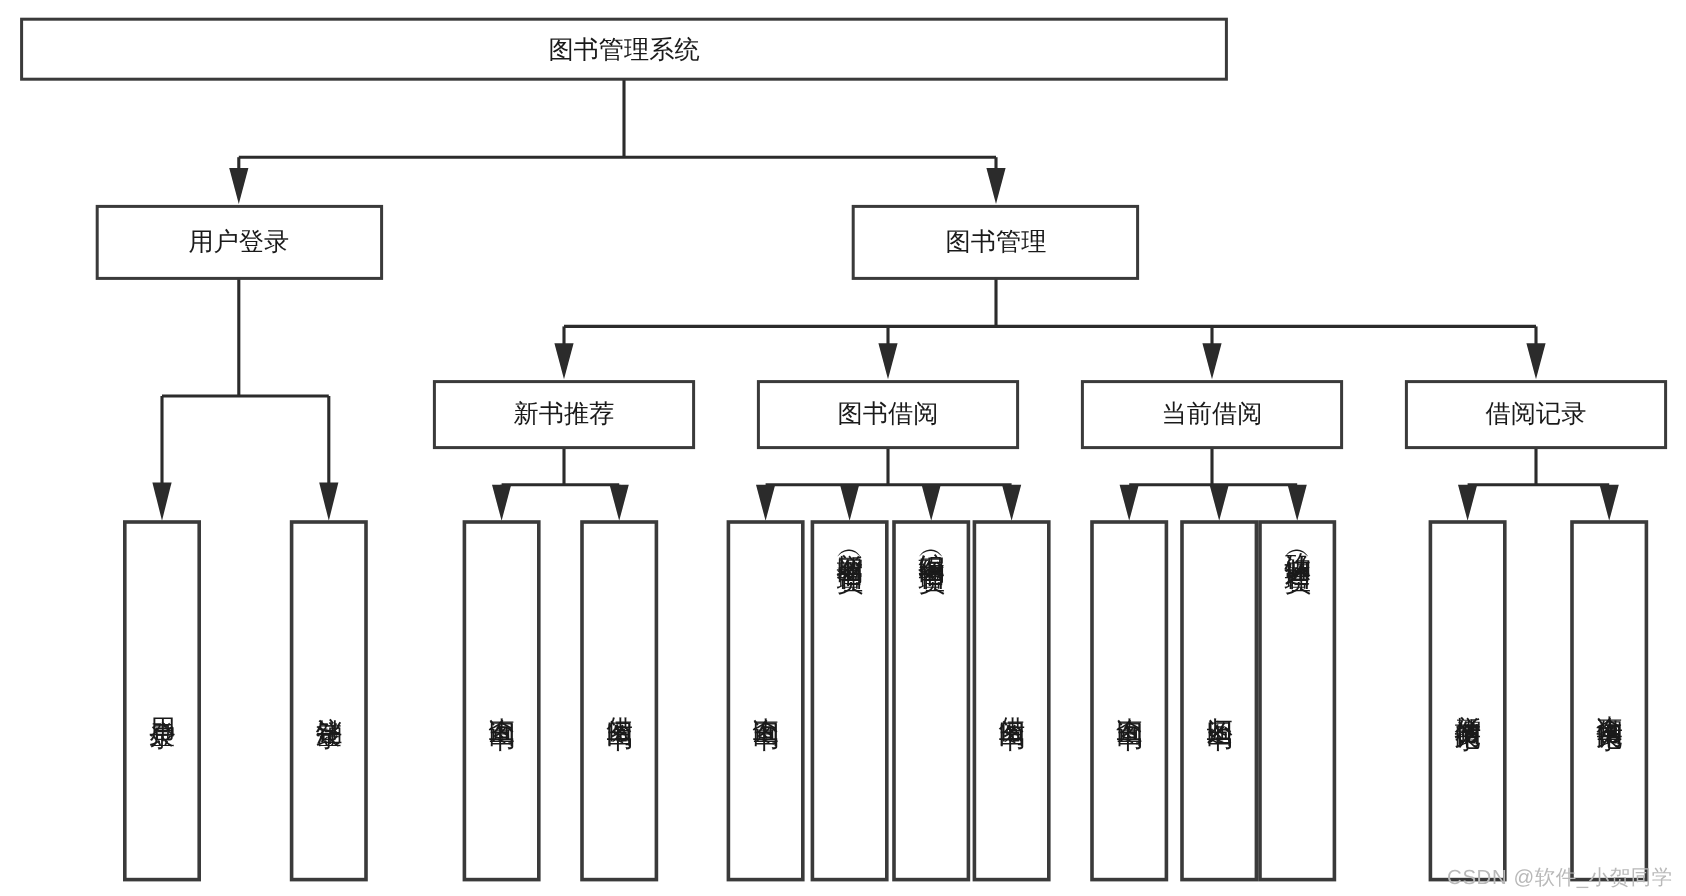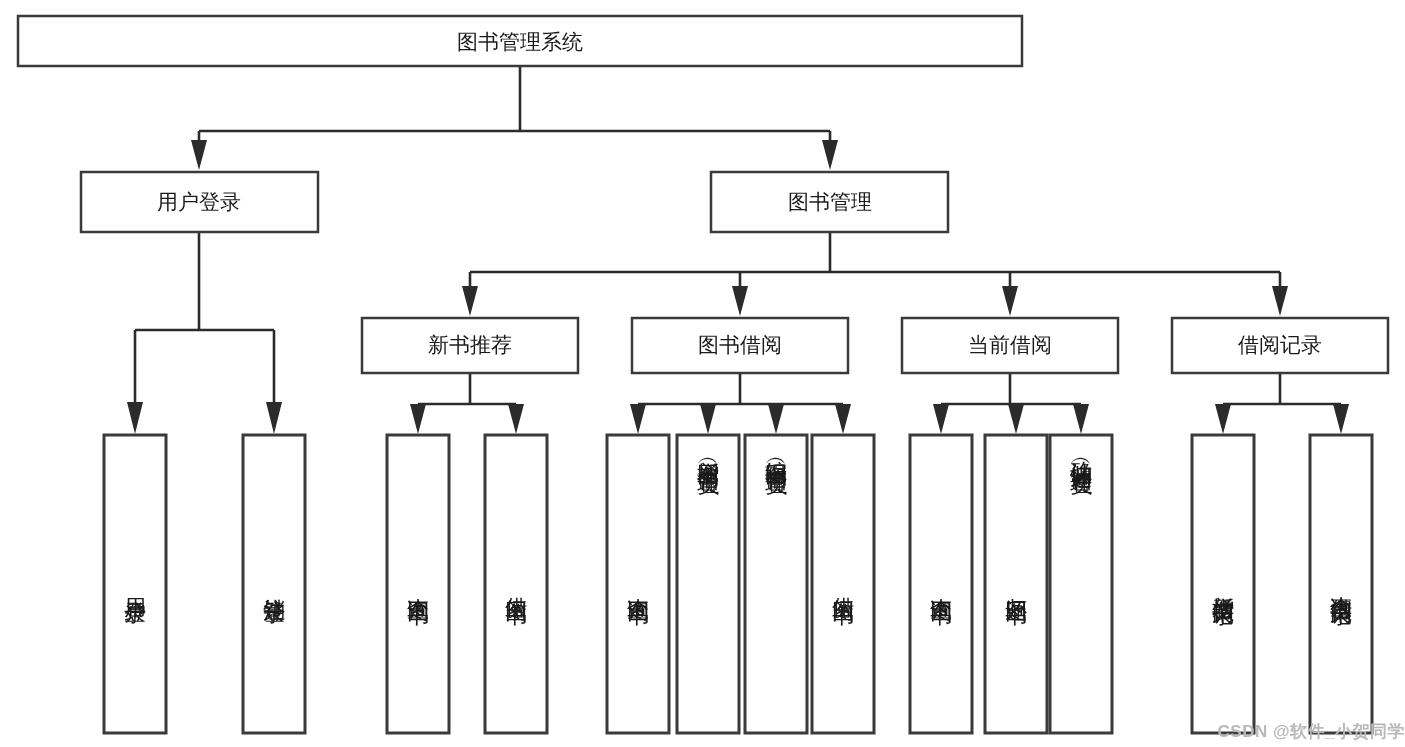--- a/index.html
+++ b/index.html
@@ -66,28 +66,27 @@
     font-family: "Liberation Sans", "DejaVu Sans", sans-serif;
     font-size: 22px;
     line-height: 1.12;
     color: #1a1a1a;
     letter-spacing: 2px;
     text-align: center;
     white-space: nowrap;
   }
   .watermark {
     position: absolute;
-    right: 0;
+    right: 11px;
     bottom: 4px;
     font-family: "Liberation Sans", "DejaVu Sans", sans-serif;
     font-size: 17px;
     color: #b9b9b9;
     letter-spacing: 0.5px;
     white-space: nowrap;
-    font-weight: bold;
   }
 </style>
 </head>
 <body>
 
 <div id="diagram-root">
 
   <svg id="flow" viewBox="0 0 1405 747">
 
     <g>

